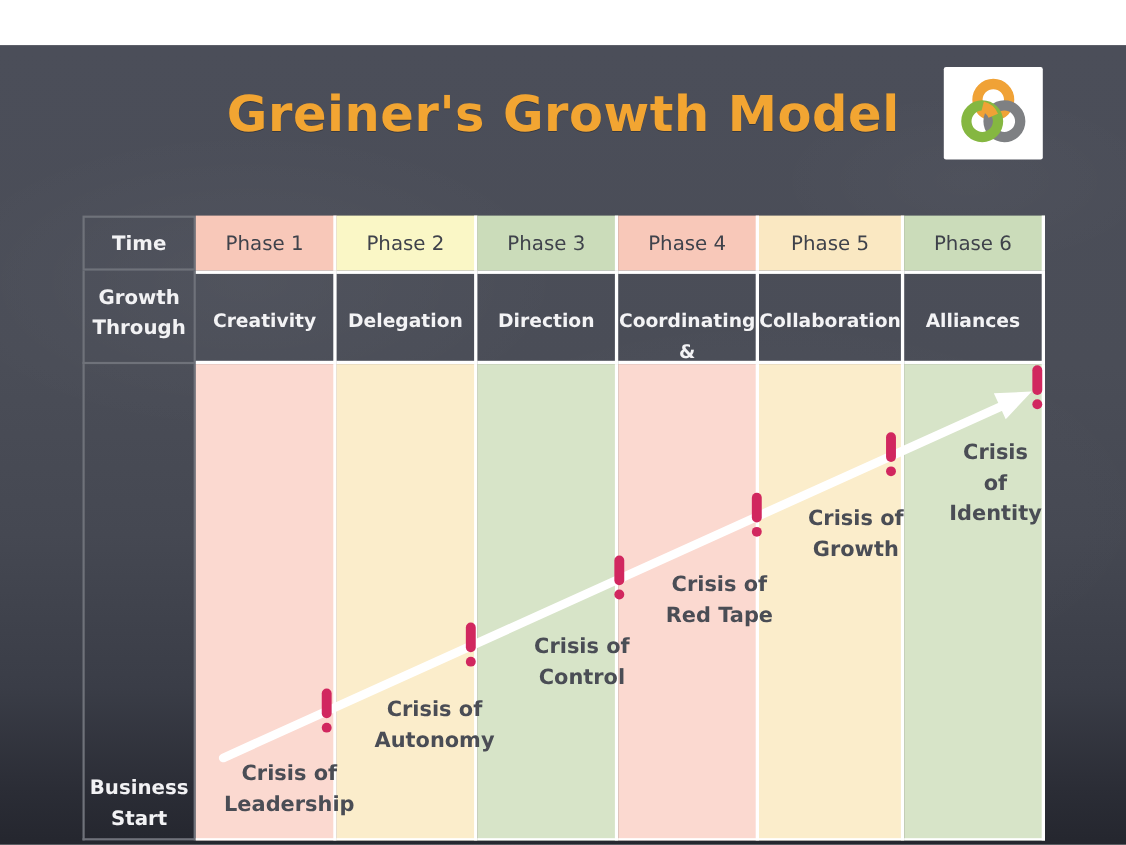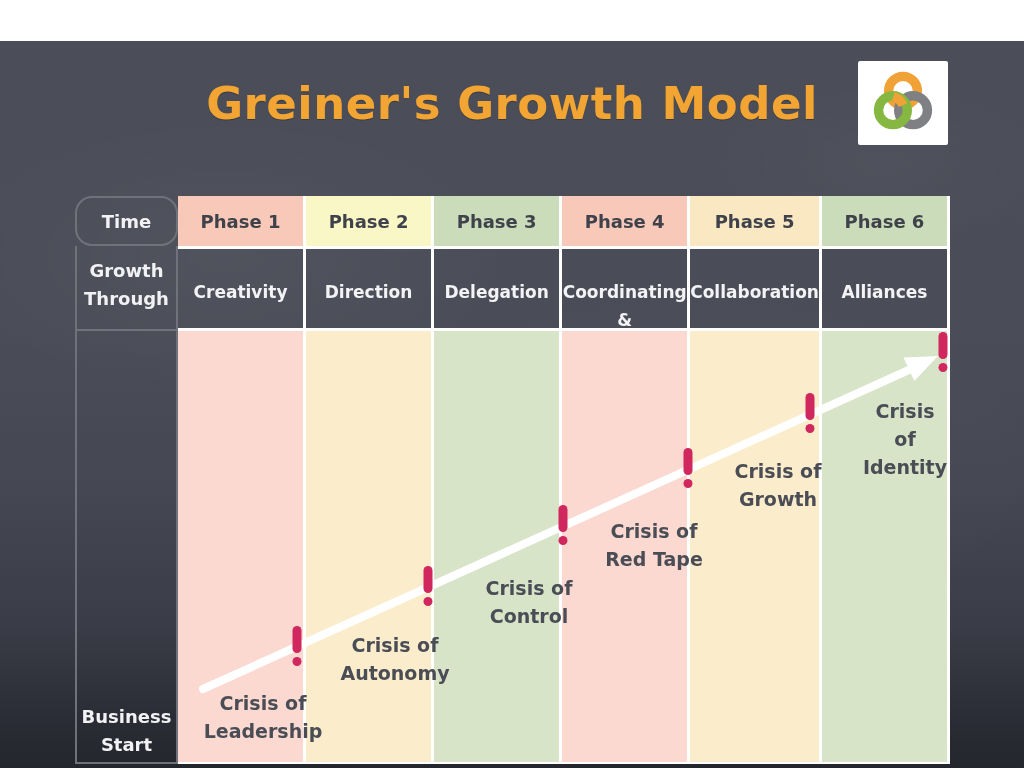--- a/index.html
+++ b/index.html
@@ -49,31 +49,31 @@
     display: grid;
     grid-template-columns: 103px repeat(6, 1fr);
     grid-template-rows: 50px 85px 1fr;
   }
 
   .axis-cell {
     border: 2px solid #6f727a;
     color: #f2f2f4; font-weight: bold; font-size: 18px;
     text-align: center;
   }
-  .time-cell { display: flex; align-items: center; justify-content: center; border-radius: 17px; }
+  .time-cell { display: flex; align-items: center; justify-content: center; }
   .growth-cell { border-top: none; padding-top: 11px; line-height: 28px; white-space: pre-line; }
   .start-cell {
     border-top: none;
     display: flex; align-items: flex-end; justify-content: center;
     padding-bottom: 3px; line-height: 28px; white-space: pre-line;
   }
 
   .phase-header {
     display: flex; align-items: center; justify-content: center;
-    font-size: 18px; font-weight: bold; color: #3f424b;
+    font-size: 18px; font-weight: normal; color: #3f424b;
     border-right: 3px solid #ffffff;
     text-align: center;
   }
   .h-pink   { background: var(--header-pink,   #F8C8B9); }
   .h-yellow { background: var(--header-yellow, #FAF7C6); }
   .h-green  { background: var(--header-green,  #CBDCBA); }
   .h-cream  { background: var(--header-cream,  #FAE8C2); }
 
   .growth-row-cell {
     color: #f3f3f5; font-weight: bold; font-size: 17px;
@@ -148,22 +148,22 @@
       <div class="phase-header h-pink">Phase 1</div>
       <div class="phase-header h-yellow">Phase 2</div>
       <div class="phase-header h-green">Phase 3</div>
       <div class="phase-header h-pink">Phase 4</div>
       <div class="phase-header h-cream">Phase 5</div>
       <div class="phase-header h-green">Phase 6</div>
 
       <div class="axis-cell growth-cell">Growth
 Through</div>
       <div class="growth-row-cell">Creativity</div>
+      <div class="growth-row-cell">Delegation</div>
       <div class="growth-row-cell">Direction</div>
-      <div class="growth-row-cell">Delegation</div>
       <div class="growth-row-cell">Coordinating
 &amp; Monitoring</div>
       <div class="growth-row-cell">Collaboration</div>
       <div class="growth-row-cell">Alliances</div>
 
       <div class="axis-cell start-cell">Business
 Start</div>
       <div class="band b-pink"></div>
       <div class="band b-cream"></div>
       <div class="band b-green"></div>

